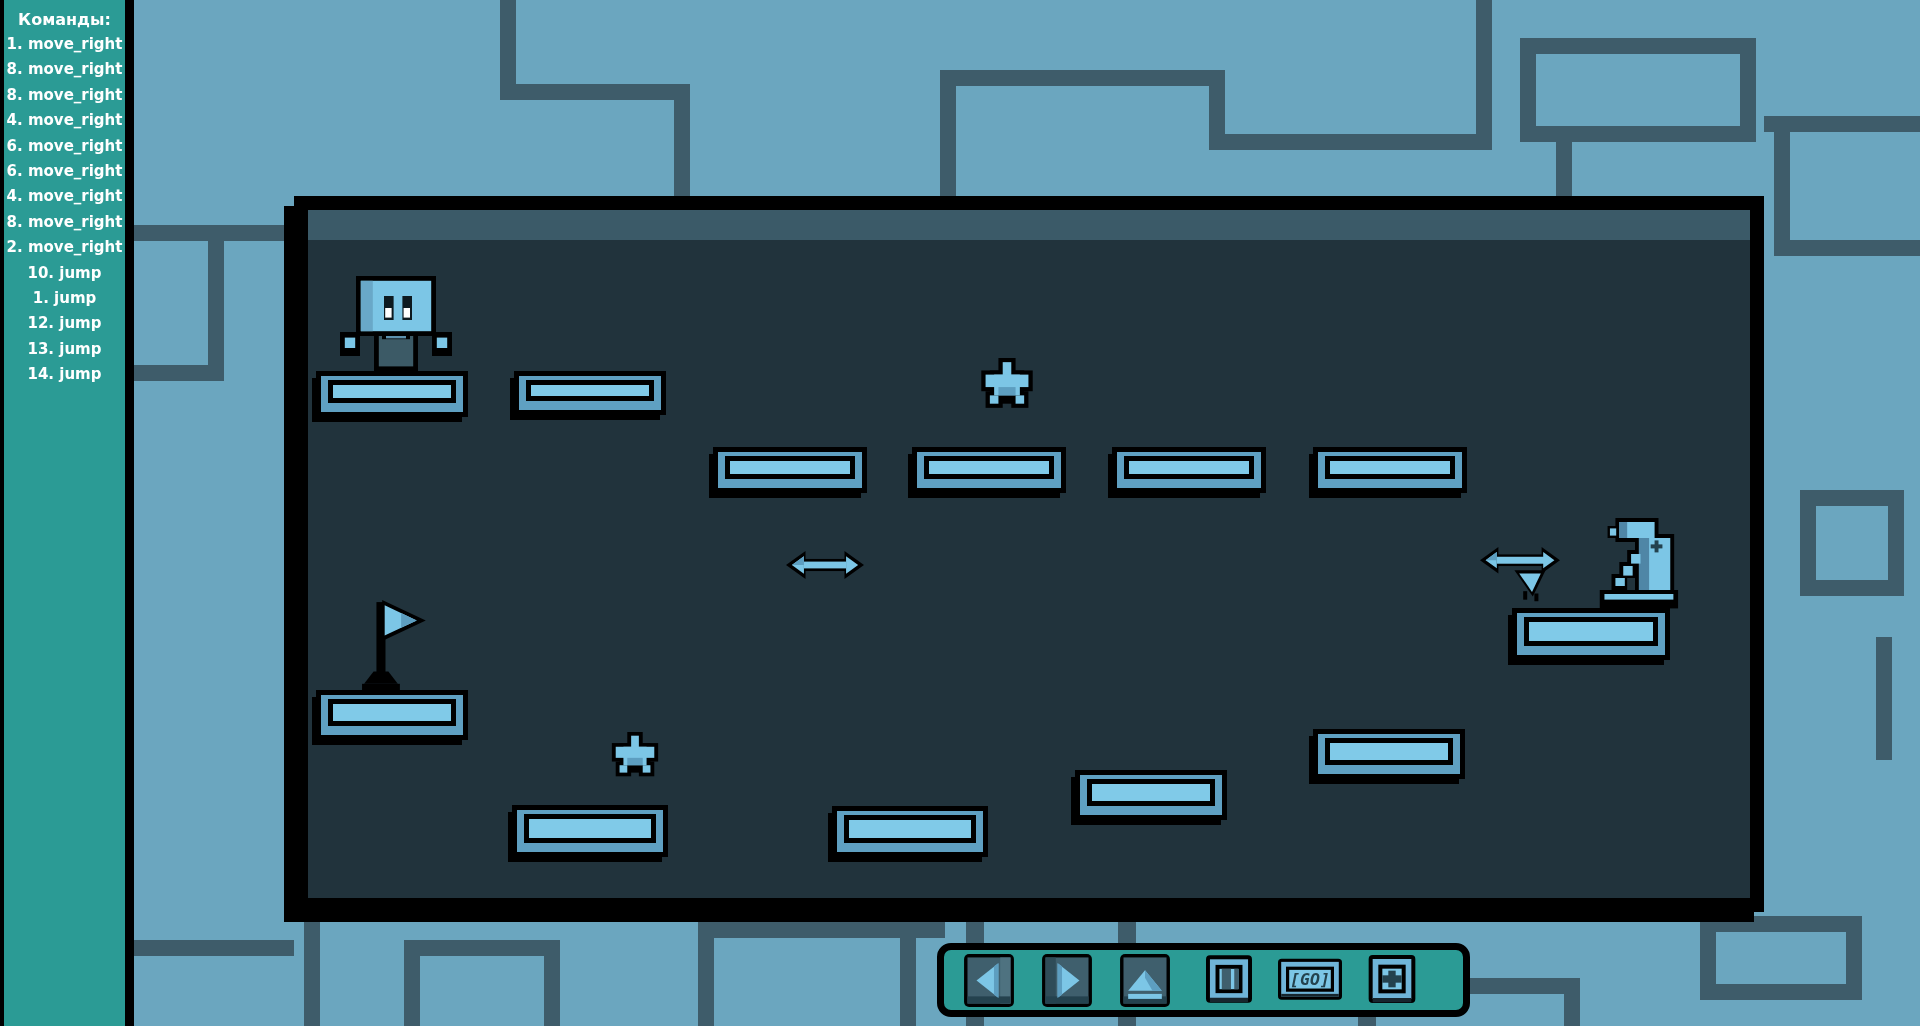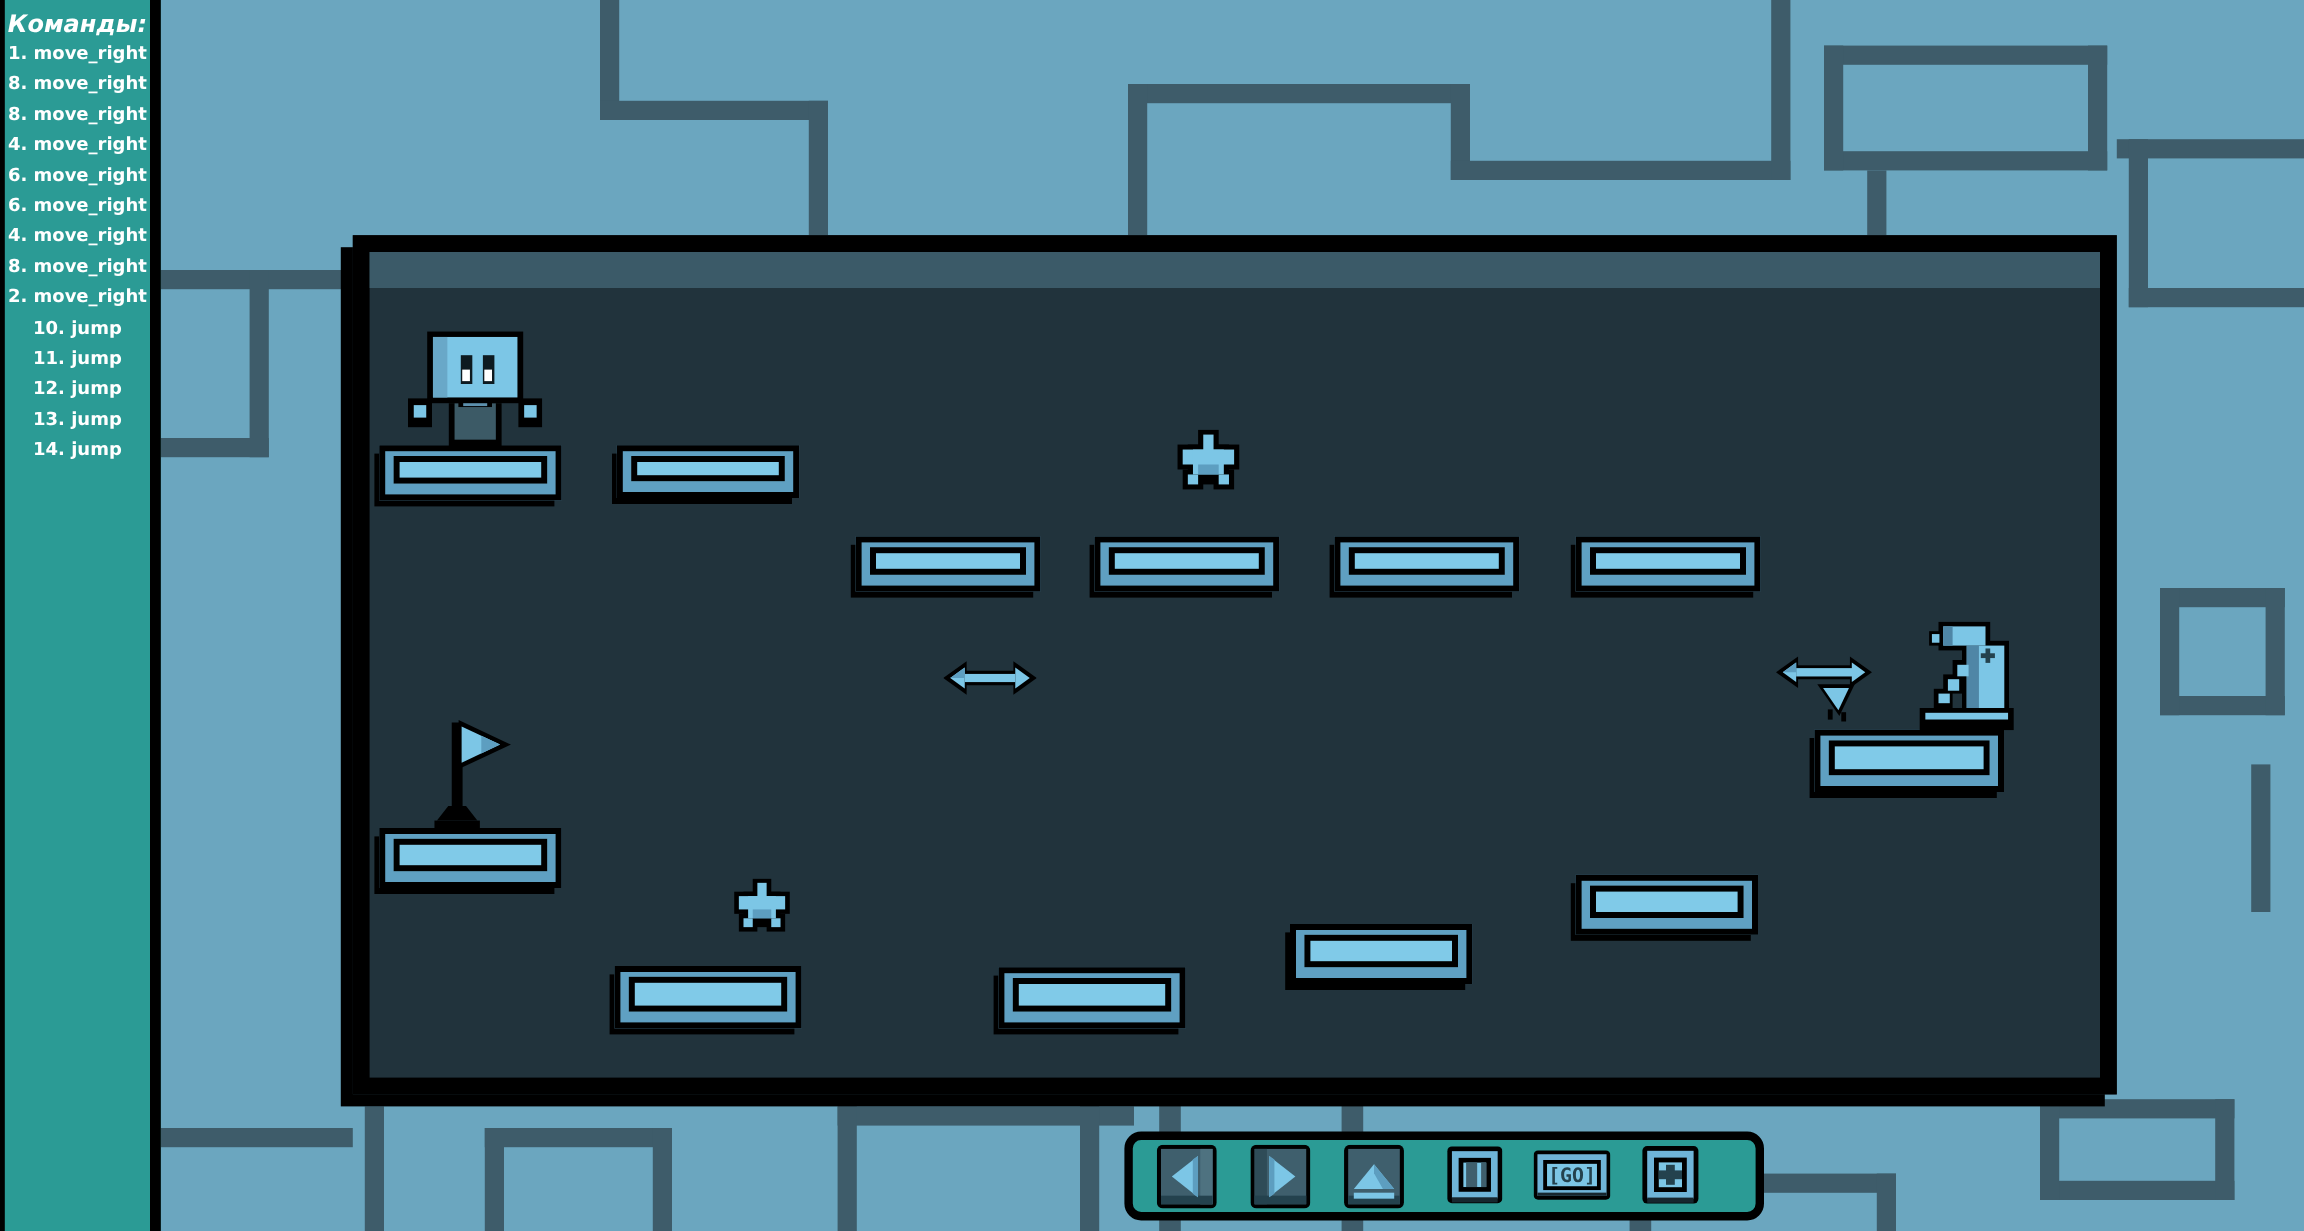--- a/index.html
+++ b/index.html
@@ -18,27 +18,27 @@
   #entities>div{position:absolute;}
   .entity svg{display:block;width:100%;height:100%;}
   .platform{box-sizing:border-box;border:5px solid #000;background:#5fa0c2;
             padding:4px 7px 9px 7px;box-shadow:-5px 6px 0 -1px #000;}
   .platform i{display:block;height:100%;box-sizing:border-box;
               border:5px solid #000;background:#80cae8;}
   
   .sidebar{position:absolute;left:0;top:0;width:134px;height:1026px;box-sizing:border-box;
            background:#2b9b95;border-left:4px solid #000;border-right:9px solid #000;
            z-index:3;color:#fff;text-align:center;padding-top:8px;}
-  .sb-title{font-size:20px;font-weight:700;line-height:24px;font-style:italic;}
+  .sb-title{font-size:16px;font-weight:700;line-height:24px;}
   .cmd{font-size:15px;font-weight:700;line-height:25.4px;white-space:nowrap;}
   
   .toolbar{position:absolute;left:937px;top:943px;width:533px;height:74px;box-sizing:border-box;
            background:#2b9b95;border:7px solid #000;border-radius:14px;z-index:3;
            display:flex;align-items:center;padding-left:20px;}
-  .tbtn{background:none;border:0;padding:0;margin:0 0 0 28px;cursor:pointer;display:block;}
+  .tbtn{background:none;border:0;padding:0;margin:0 0 0 28px;cursor:pointer;display:block;font-style:italic;}
   .tbtn:first-child{margin-left:0;}
   .tbtn svg{display:block;}
   .m36{margin-left:36px;}.m26{margin-left:26px;}
   .hiddefs{position:absolute;width:0;height:0;overflow:hidden;}
 </style>
 </head>
 <body>
 
 <div class="screen">
 
@@ -170,21 +170,21 @@
         <div class="cmd">1. move_right</div>
         <div class="cmd">8. move_right</div>
         <div class="cmd">8. move_right</div>
         <div class="cmd">4. move_right</div>
         <div class="cmd">6. move_right</div>
         <div class="cmd">6. move_right</div>
         <div class="cmd">4. move_right</div>
         <div class="cmd">8. move_right</div>
         <div class="cmd">2. move_right</div>
         <div class="cmd">10. jump</div>
-        <div class="cmd">11. jump</div>
+        <div class="cmd">1. jump</div>
         <div class="cmd">12. jump</div>
         <div class="cmd">13. jump</div>
         <div class="cmd">14. jump</div>
       </div>
   </aside>
 
   <div class="toolbar">
     <button class="tbtn">
       <svg viewBox="0 0 16 17" width="50" height="53">
         <rect x="0" y="0" width="16" height="17" rx="1.6" fill="#000"></rect>

